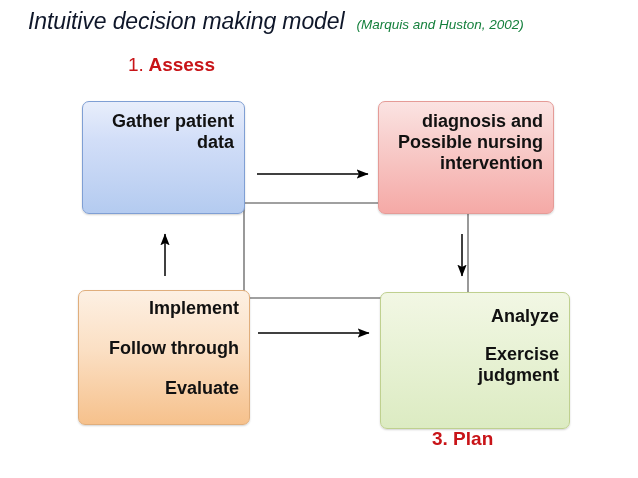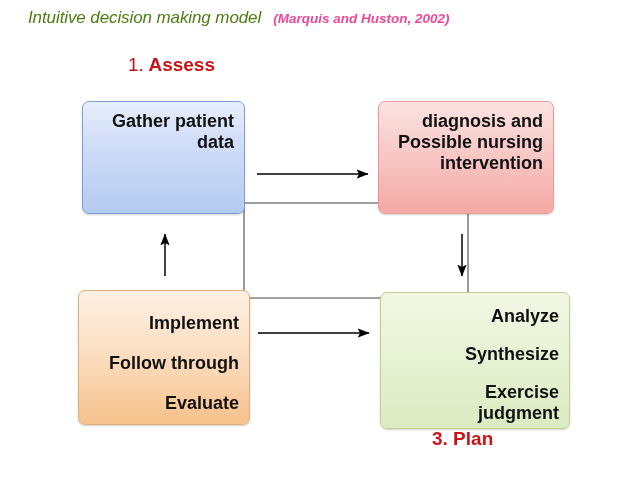--- a/index.html
+++ b/index.html
@@ -24,30 +24,30 @@
     left: 28px;
     top: 8px;
     width: 590px;
     height: 34px;
     display: flex;
     align-items: baseline;
     gap: 12px;
     white-space: nowrap;
   }
   .title-main {
-    font-size: 17px;
+    font-size: 23px;
     font-style: italic;
-    color: #4d7c0f;
+    color: #0f172a;
     letter-spacing: -0.1px;
   }
   .title-cite {
     font-size: 13.5px;
     font-style: italic;
-    font-weight: bold;
-    color: #ec4899;
+    font-weight: normal;
+    color: #15803d;
   }
 
   
   .step-label {
     position: absolute;
     color: #c81418;
     font-size: 19px;
     font-weight: bold;
     white-space: nowrap;
   }
@@ -81,21 +81,21 @@
   }
   #node-diagnosis {
     left: 378px; top: 101px; width: 176px; height: 113px;
     background: linear-gradient(to bottom, #fbe3e2 0%, #f8cfcd 34%, #f5a9a6 100%);
     border-color: #e59b97;
   }
   #node-implement {
     left: 78px; top: 290px; width: 172px; height: 135px;
     background: linear-gradient(to bottom, #fdf0e3 0%, #fbdfc3 45%, #f6c18c 100%);
     border-color: #e0ae7c;
-    padding-top: 22px;
+    padding-top: 7px;
   }
   #node-analyze {
     left: 380px; top: 292px; width: 190px; height: 137px;
     background: linear-gradient(to bottom, #f2f7e4 0%, #e8f2d5 45%, #dcebc2 100%);
     border-color: #bfd08f;
     padding-top: 13px;
   }
   .node .line { display: block; }
   .node .gap-line { margin-top: 19px; }
   .node .gap-line-sm { margin-top: 17px; }
@@ -158,18 +158,17 @@
   </div>
 
   <div class="node" id="node-implement">
     <span class="line">Implement</span>
     <span class="line gap-line">Follow through</span>
     <span class="line gap-line">Evaluate</span>
   </div>
 
   <div class="node" id="node-analyze">
     <span class="line">Analyze</span>
-    <span class="line gap-line-sm">Synthesize</span>
     <span class="line gap-line-sm">Exercise</span>
     <span class="line">judgment</span>
   </div>
 
 </div>
 
 </body></html>

